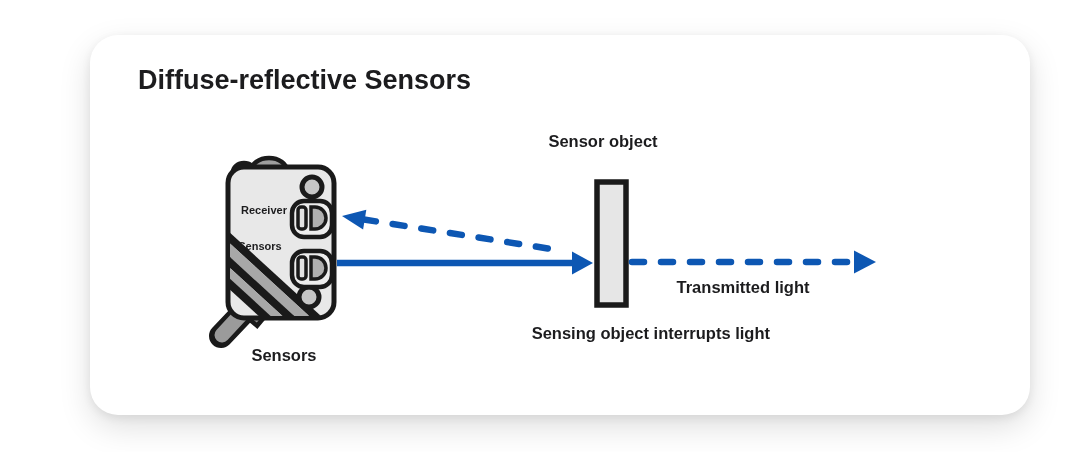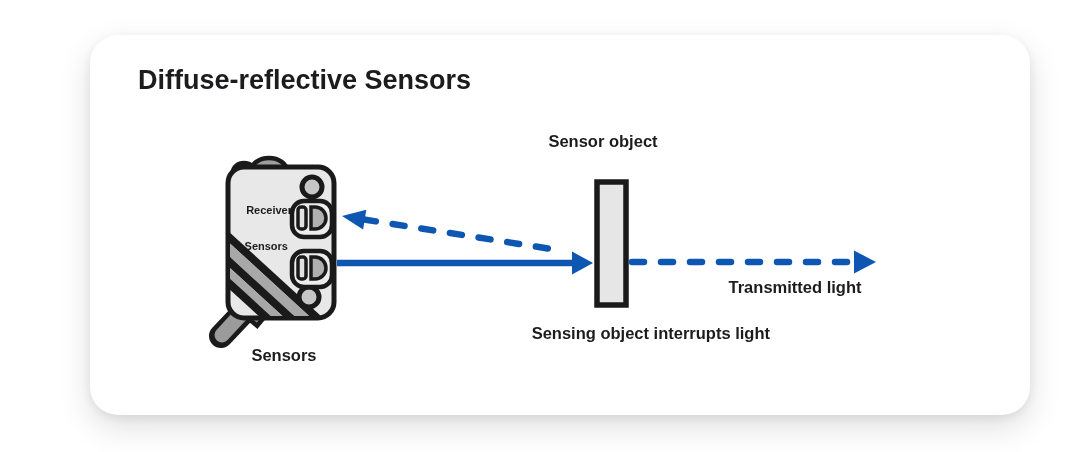--- a/index.html
+++ b/index.html
@@ -15,26 +15,26 @@
   .lbl {
     position: absolute; color: #1c1c1e; font-weight: bold;
     font-size: 16.5px; line-height: 20px; text-align: center; white-space: nowrap;
   }
   .title {
     position: absolute; left: 48px; top: 33px; color: #1c1c1e;
     font-weight: bold; font-size: 27px; line-height: 24px; white-space: nowrap;
   }
   .lbl-sensing-object   { left: 413px; top: 96px;  width: 200px; }
   .lbl-reflected        { left: 280px; top: 242px; width: 160px; }
-  .lbl-transmitted      { left: 605px; top: 242px; width: 200px; }
+  .lbl-transmitted      { left: 553px; top: 242px; width: 200px; }
   .lbl-caption          { left: 360px; top: 288px; width: 320px; text-align: right; }
   .lbl-sensor           { left: 134px; top: 310px; width: 120px; }
   .lbl-mini {
     position: absolute; color: #1c1c1e; font-weight: bold;
-    font-size: 11px; line-height: 12px; text-align: right; white-space: nowrap;
+    font-size: 11px; line-height: 12px; text-align: center; white-space: nowrap;
     width: 56px;
   }
   .lbl-receiver { left: 146px; top: 169px; }
   .lbl-emitter  { left: 142px; top: 205px; }
 </style>
 </head>
 <body>
 
 <div class="stage">
   <div class="card">

